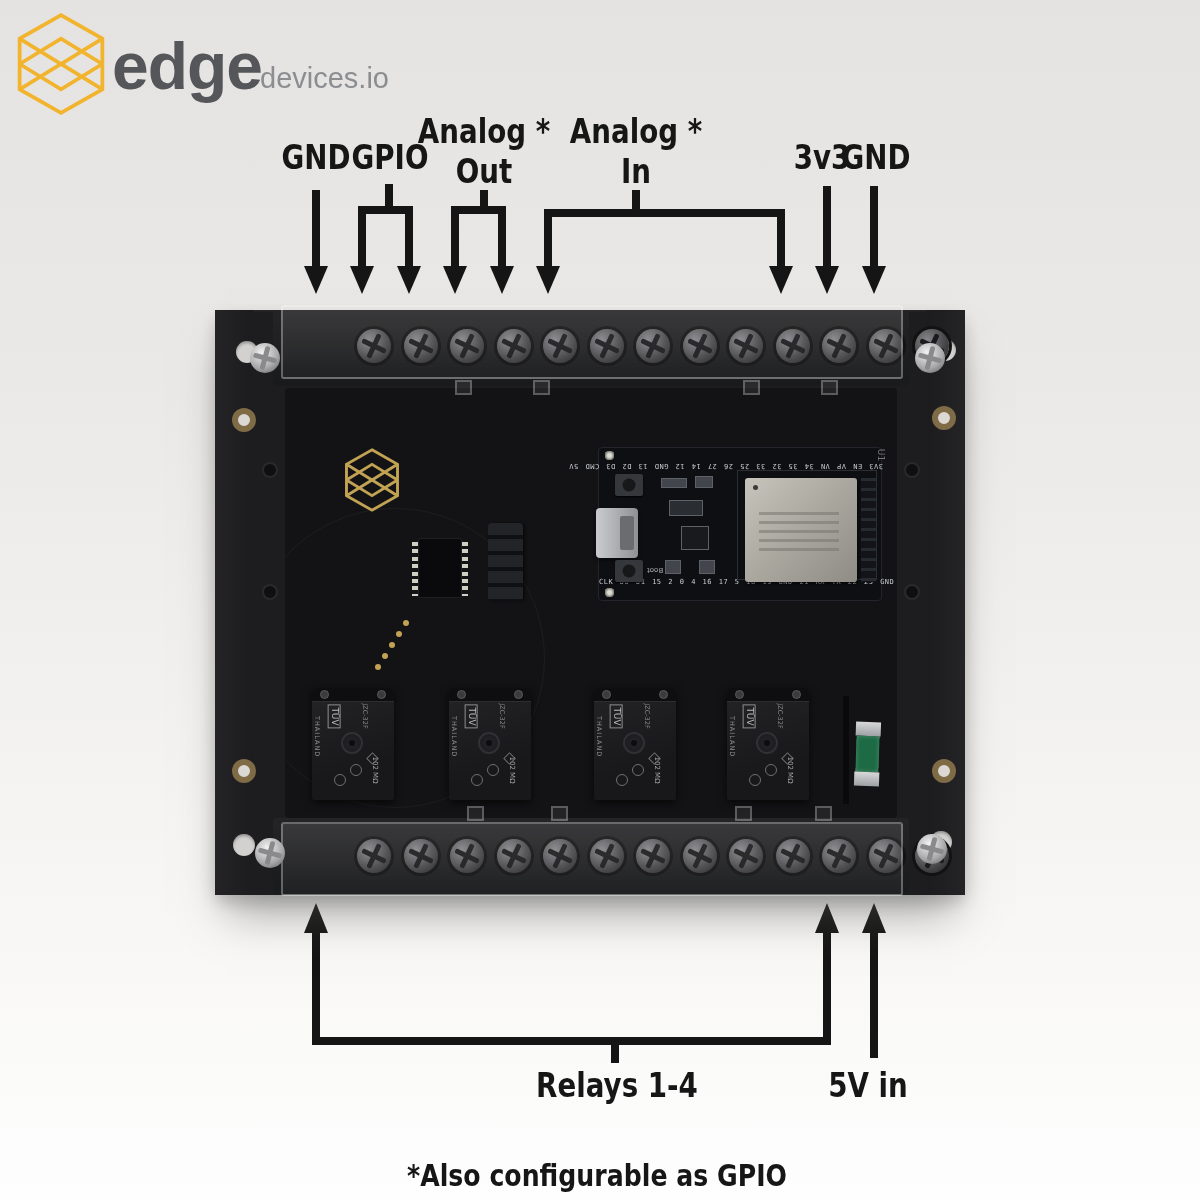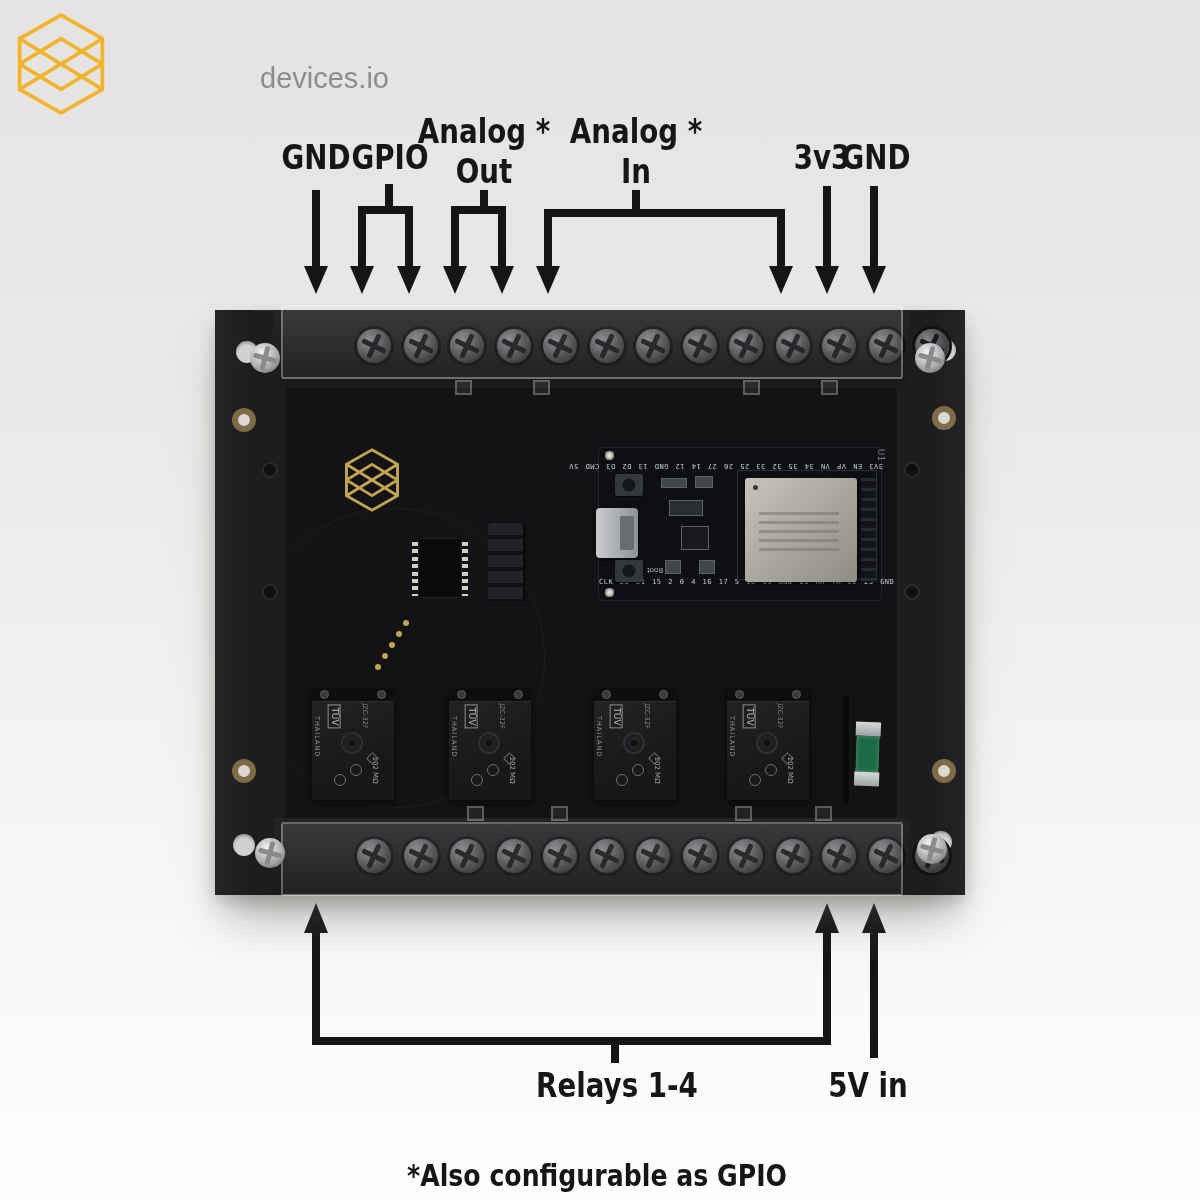--- a/index.html
+++ b/index.html
@@ -118,20 +118,21 @@
     <svg width="94" height="104" viewBox="0 0 100 110">
       <g fill="none" stroke="#F2B32D" stroke-width="4" stroke-linejoin="miter">
         <polygon points="50,3 94,28 94,82 50,107 6,82 6,28"></polygon>
         <polyline points="6,28 50,55 94,28"></polyline>
         <polyline points="6,55 50,28 94,55"></polyline>
         <polyline points="6,55 50,82 94,55"></polyline>
         <polyline points="6,82 50,55 94,82"></polyline>
       </g>
     </svg>
   </div>
+  <div class="brand-name">edge</div>
   <div class="brand-suffix">devices.io</div>
 
   <div class="anno" style="left:316px;top:138px">GND</div>
   <div class="anno" style="left:390px;top:138px">GPIO</div>
   <div class="anno" style="left:484px;top:112px"><span>Analog *</span><br><span>Out</span></div>
   <div class="anno" style="left:636px;top:112px"><span>Analog *</span><br><span>In</span></div>
   <div class="anno" style="left:822px;top:138px">3v3</div>
   <div class="anno" style="left:876px;top:138px">GND</div>
 
   <div class="anno" style="left:617px;top:1066px">Relays 1-4</div>

